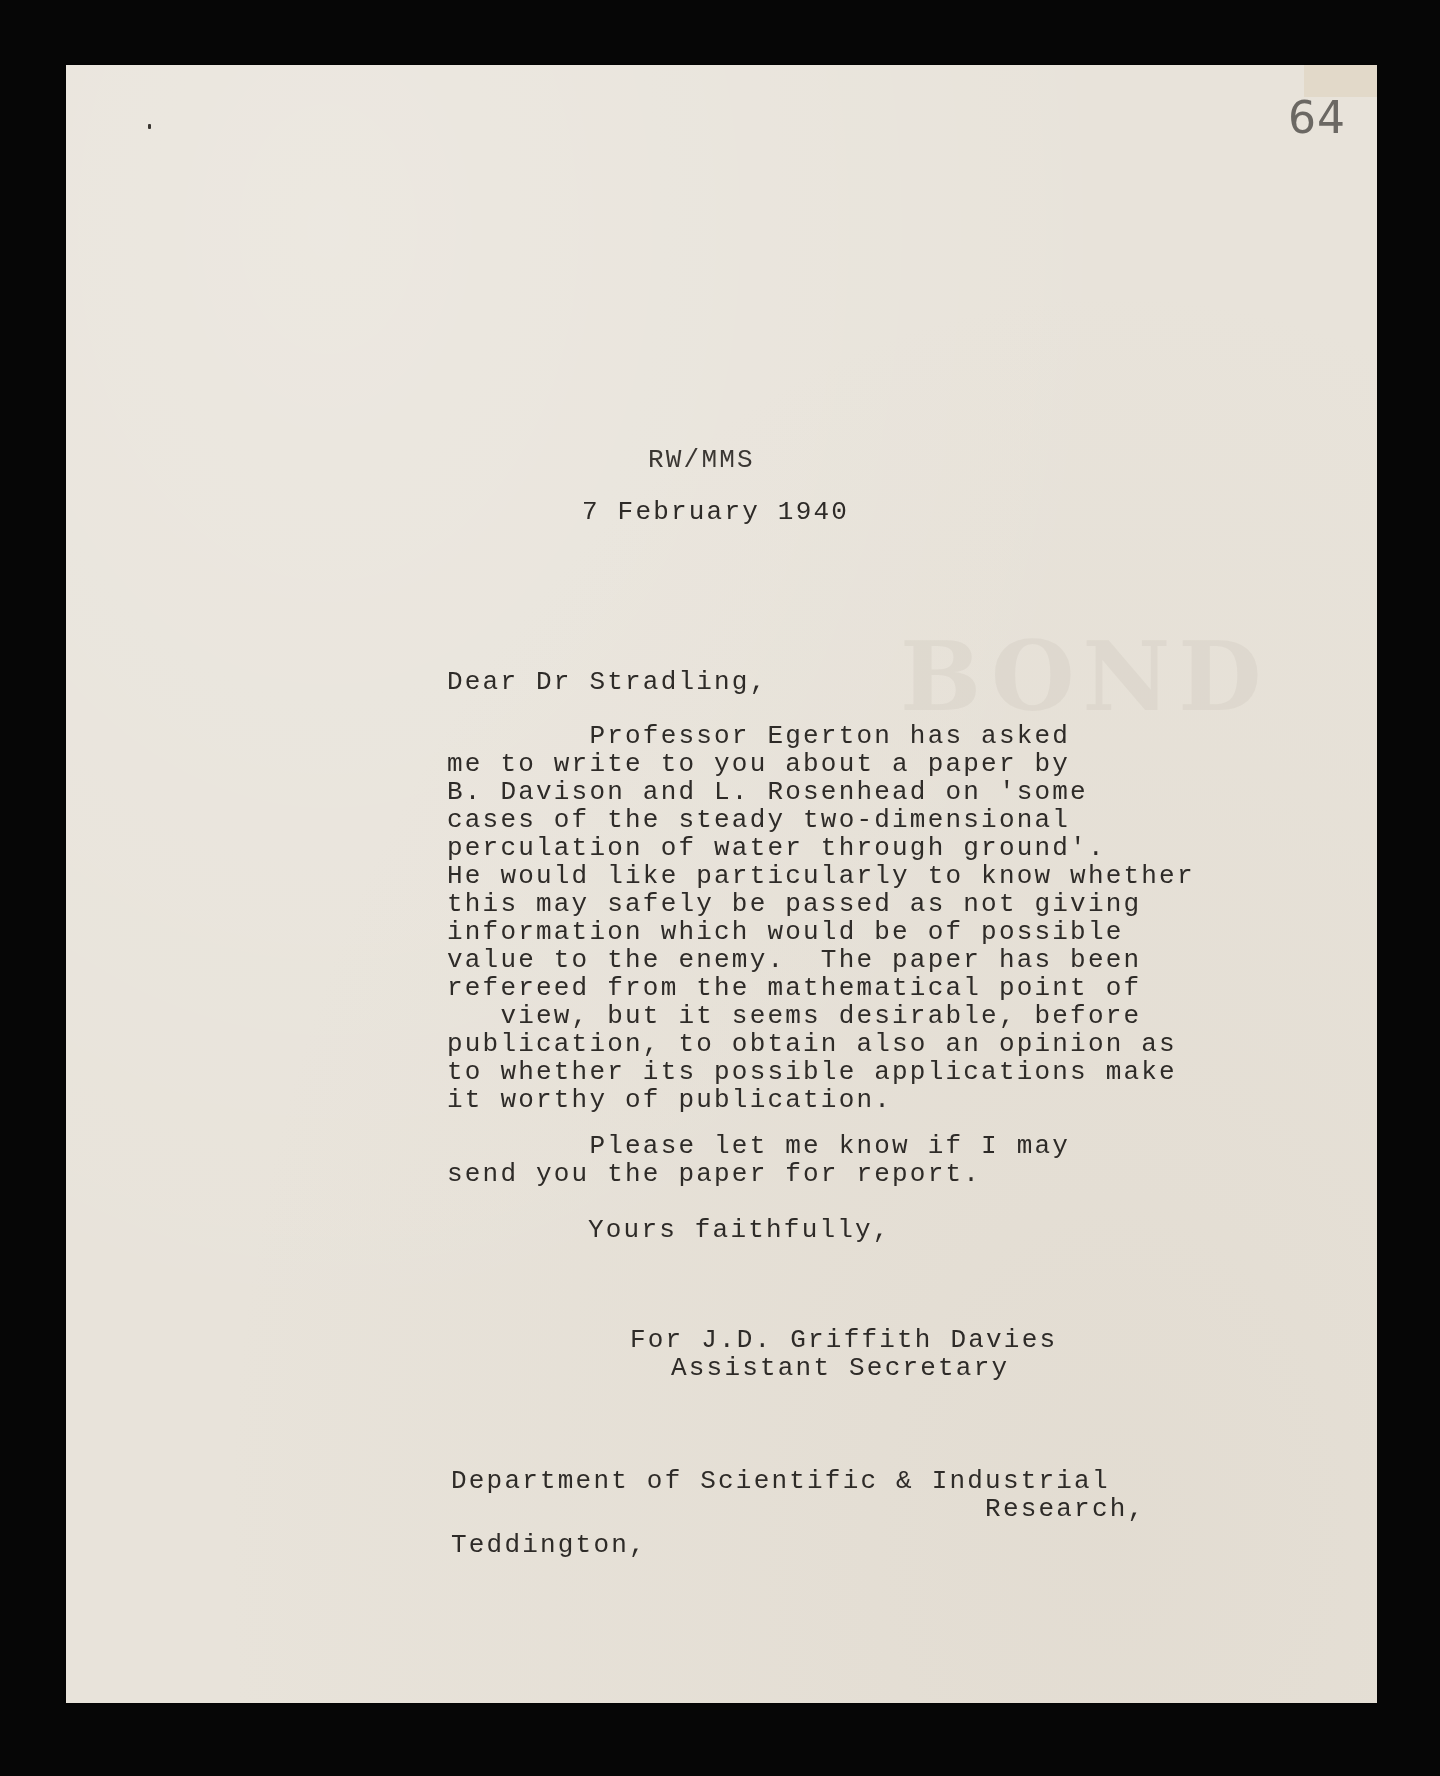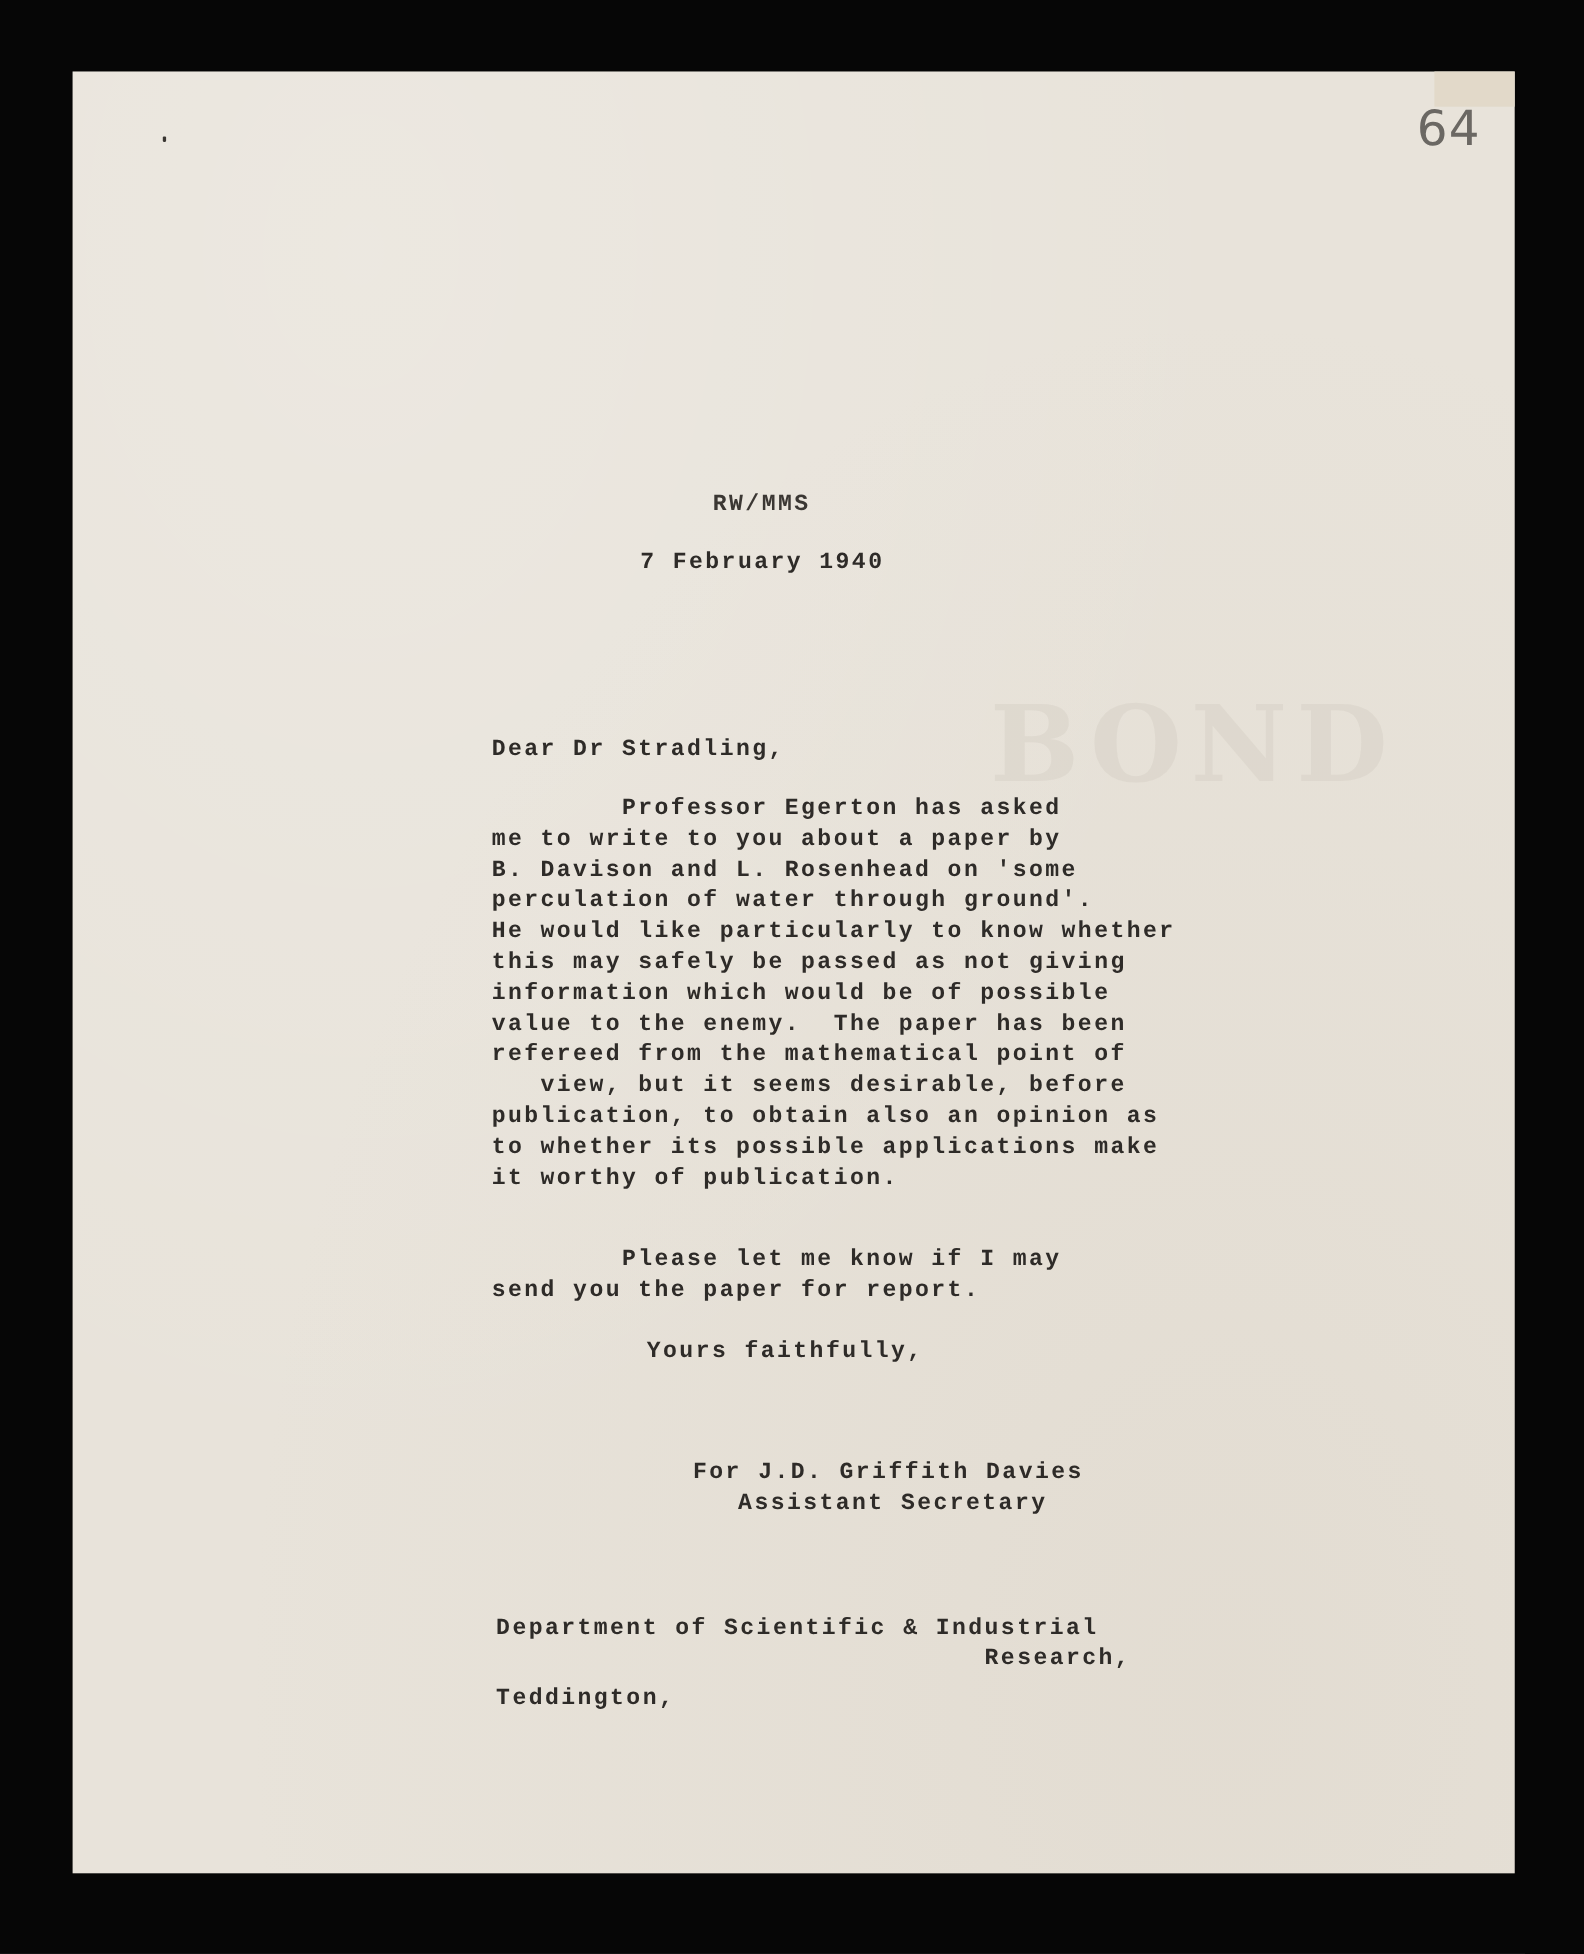--- a/index.html
+++ b/index.html
@@ -32,22 +32,22 @@
       position: absolute;
       left: 1304px;
       top: 65px;
       width: 73px;
       height: 32px;
       background: #e2d9c9;
     }
     .typed {
       position: absolute;
       font-family: "Liberation Mono", "DejaVu Sans Mono", monospace;
-      font-size: 21px;
-      font-weight: bold;
+      font-size: 26px;
+      font-weight: normal;
       color: #2e2b28;
       white-space: pre;
       letter-spacing: 2.2px;
       line-height: 28px;
     }
     .faint { color: #3b3733; }
     .handwritten {
       position: absolute;
       font-family: "DejaVu Sans", sans-serif;
       font-size: 44px;
@@ -87,20 +87,21 @@
 <div class="typed faint" style="left: 648px; top: 446px;">RW/MMS</div>
 
 <div class="typed" style="left: 582px; top: 498px;">7 February 1940</div>
 
 <div class="typed" style="left: 447px; top: 668px;">Dear Dr Stradling,</div>
 
 <div style="position:absolute; left: 447px; top: 722px;">
   <div class="typed" style="position:relative;">        Professor Egerton has asked</div>
   <div class="typed" style="position:relative;">me to write to you about a paper by</div>
   <div class="typed" style="position:relative;">B. Davison and L. Rosenhead on 'some</div>
+  <div class="typed" style="position:relative;">cases of the steady two-dimensional</div>
   <div class="typed" style="position:relative;">perculation of water through ground'.</div>
   <div class="typed" style="position:relative;">He would like particularly to know whether</div>
   <div class="typed" style="position:relative;">this may safely be passed as not giving</div>
   <div class="typed" style="position:relative;">information which would be of possible</div>
   <div class="typed" style="position:relative;">value to the enemy.  The paper has been</div>
   <div class="typed" style="position:relative;">refereed from the mathematical point of</div>
   <div class="typed" style="position:relative;text-align:center;">view, but it seems desirable, before</div>
   <div class="typed" style="position:relative;">publication, to obtain also an opinion as</div>
   <div class="typed" style="position:relative;">to whether its possible applications make</div>
   <div class="typed" style="position:relative;">it worthy of publication.</div>

